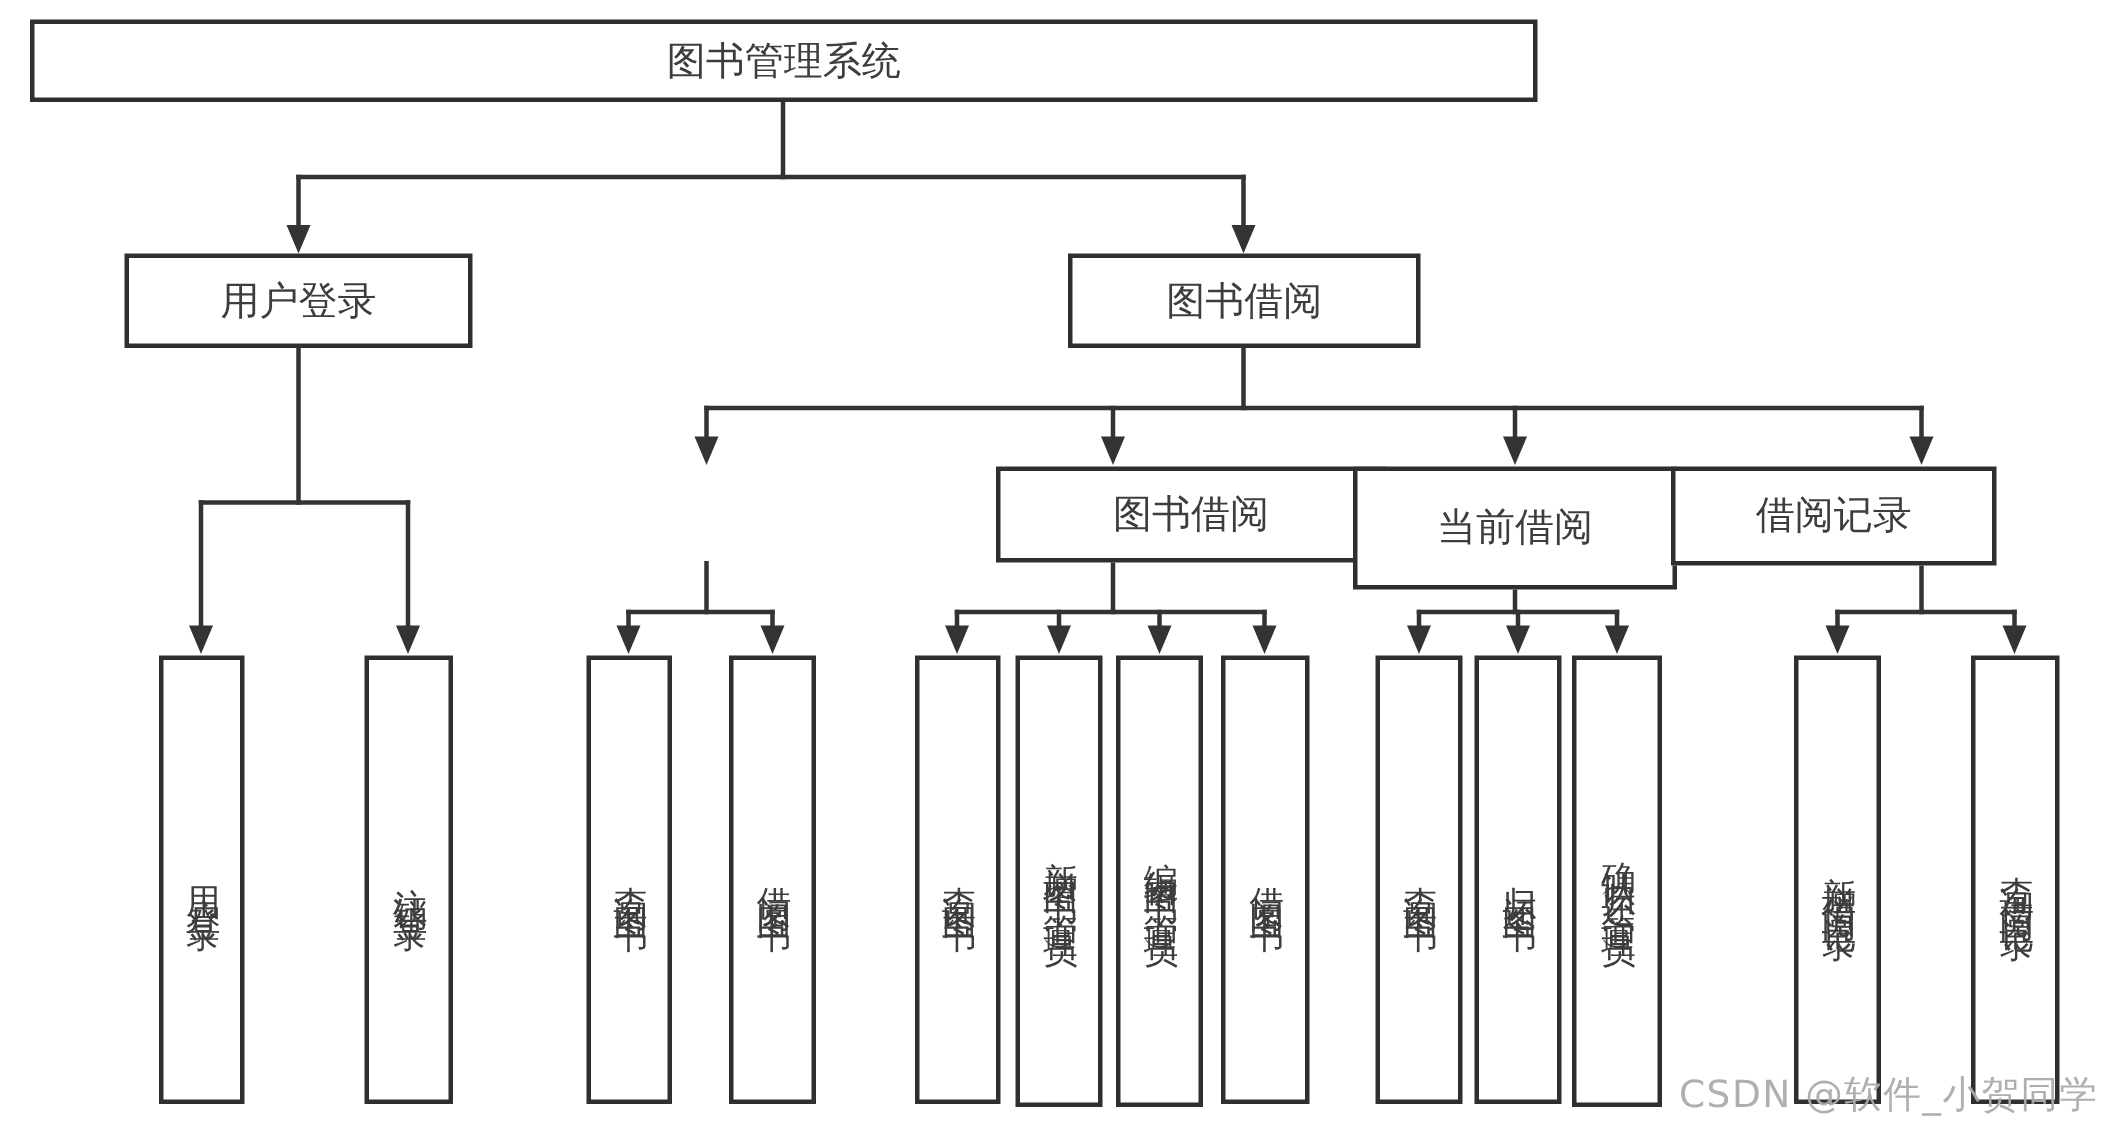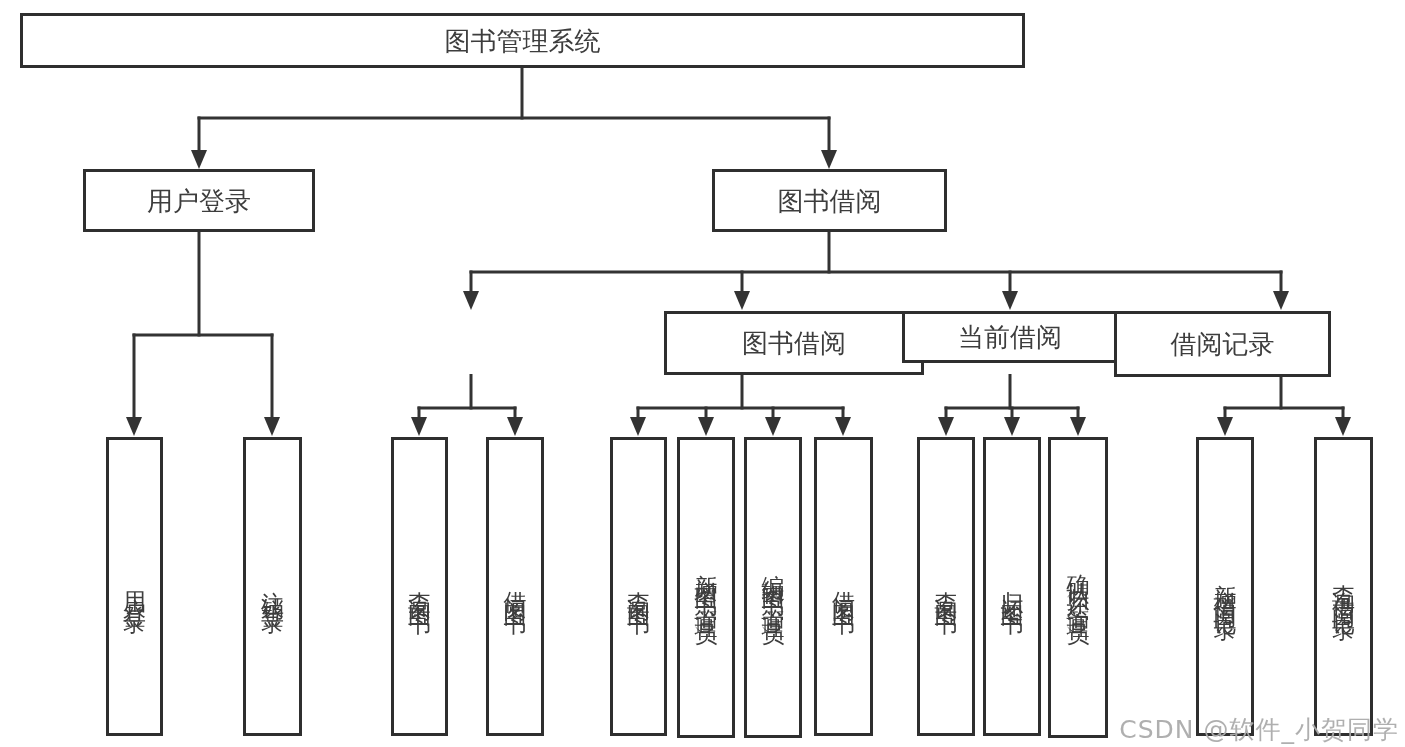--- a/index.html
+++ b/index.html
@@ -117,21 +117,21 @@
   <div class="node" style="left:83px;top:169px;width:232px;height:63px">
     <span>用户登录</span>
   </div>
   <div class="node" style="left:712px;top:169px;width:235px;height:63px">
     <span>图书借阅</span>
   </div>
 
   <div class="node" style="left:664px;top:311px;width:260px;height:64px">
     <span>图书借阅</span>
   </div>
-  <div class="node" style="left:902px;top:311px;width:216px;height:52px">
+  <div class="node" style="left:902px;top:311px;width:216px;height:82px">
     <span>当前借阅</span>
   </div>
   <div class="node" style="left:1114px;top:311px;width:217px;height:66px">
     <span>借阅记录</span>
   </div>
 
   <div class="node leaf" style="left:106px;top:437px;width:57px;height:299px">
     <span class="vlbl">用户登录</span>
   </div>
   <div class="node leaf" style="left:243px;top:437px;width:59px;height:299px">

